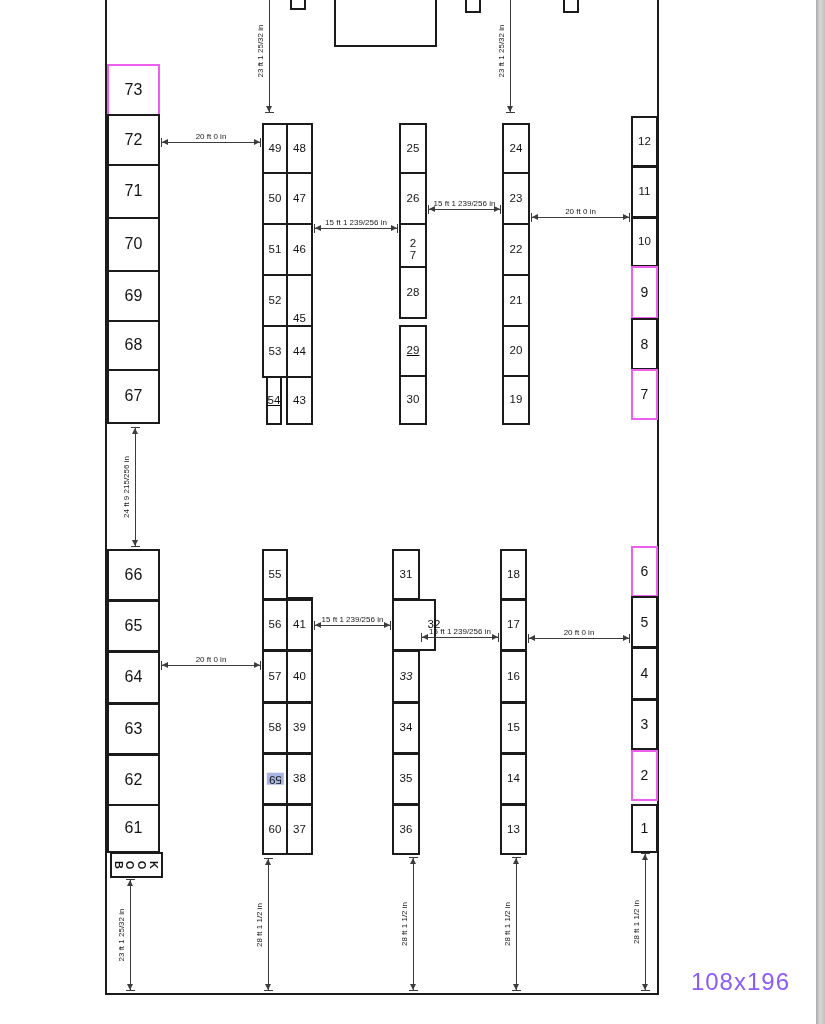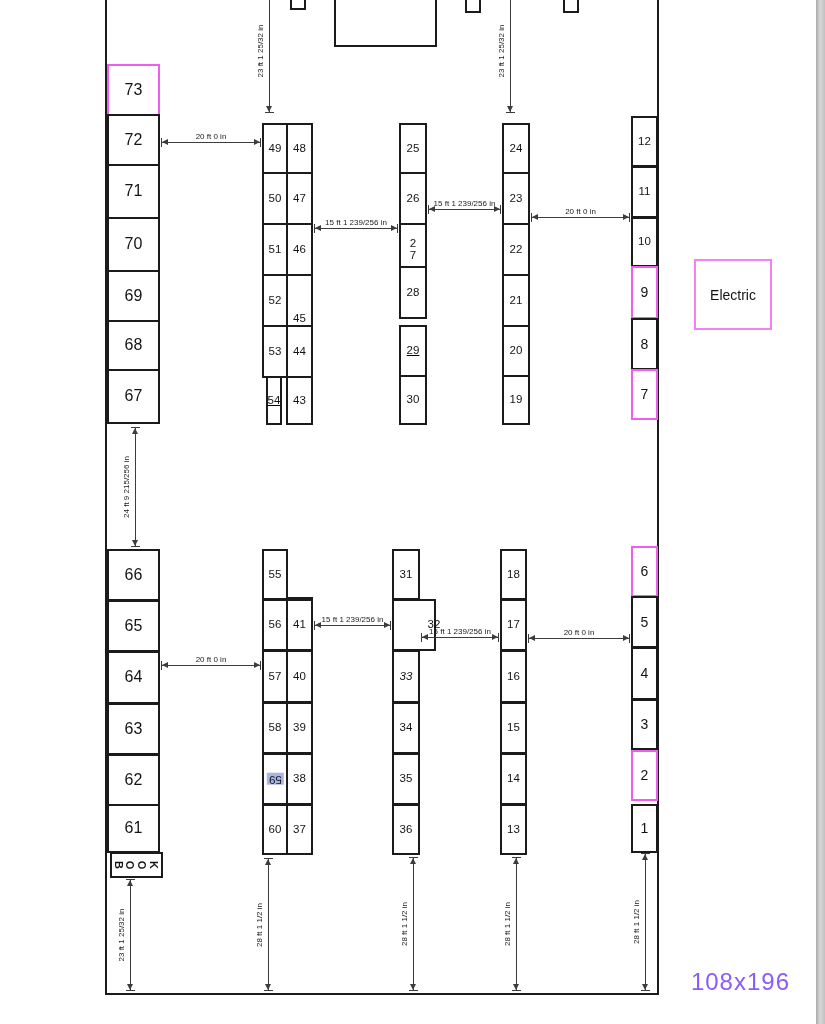--- a/index.html
+++ b/index.html
@@ -272,23 +272,20 @@
     </div>
     <div class="booth" style="left: 631px; top: 699px; width: 27px; height: 51px;">
       <span class="booth-label fs-md">3</span>
     </div>
     <div class="booth accent" style="left: 631px; top: 750px; width: 27px; height: 51px;">
       <span class="booth-label fs-md">2</span>
     </div>
     <div class="booth" style="left: 631px; top: 804px; width: 27px; height: 49px;">
       <span class="booth-label fs-md">1</span>
     </div>
-    <div class="electric" style="left: 694px; top: 259px; width: 78px; height: 71px;">
-      <span>Electric</span>
-    </div>
     <div class="book" style="left: 110px; top: 852px; width: 53px; height: 26px;">
       <span>B</span>
       <span>O</span>
       <span>O</span>
       <span>K</span>
     </div>
     <div class="dim" style="left: 161px; top: 138px; width: 100px; height: 9px;">
       <div class="line-h"></div>
       <div class="bar-v" style="left:0"></div>
       <div class="bar-v" style="right:0"></div>

